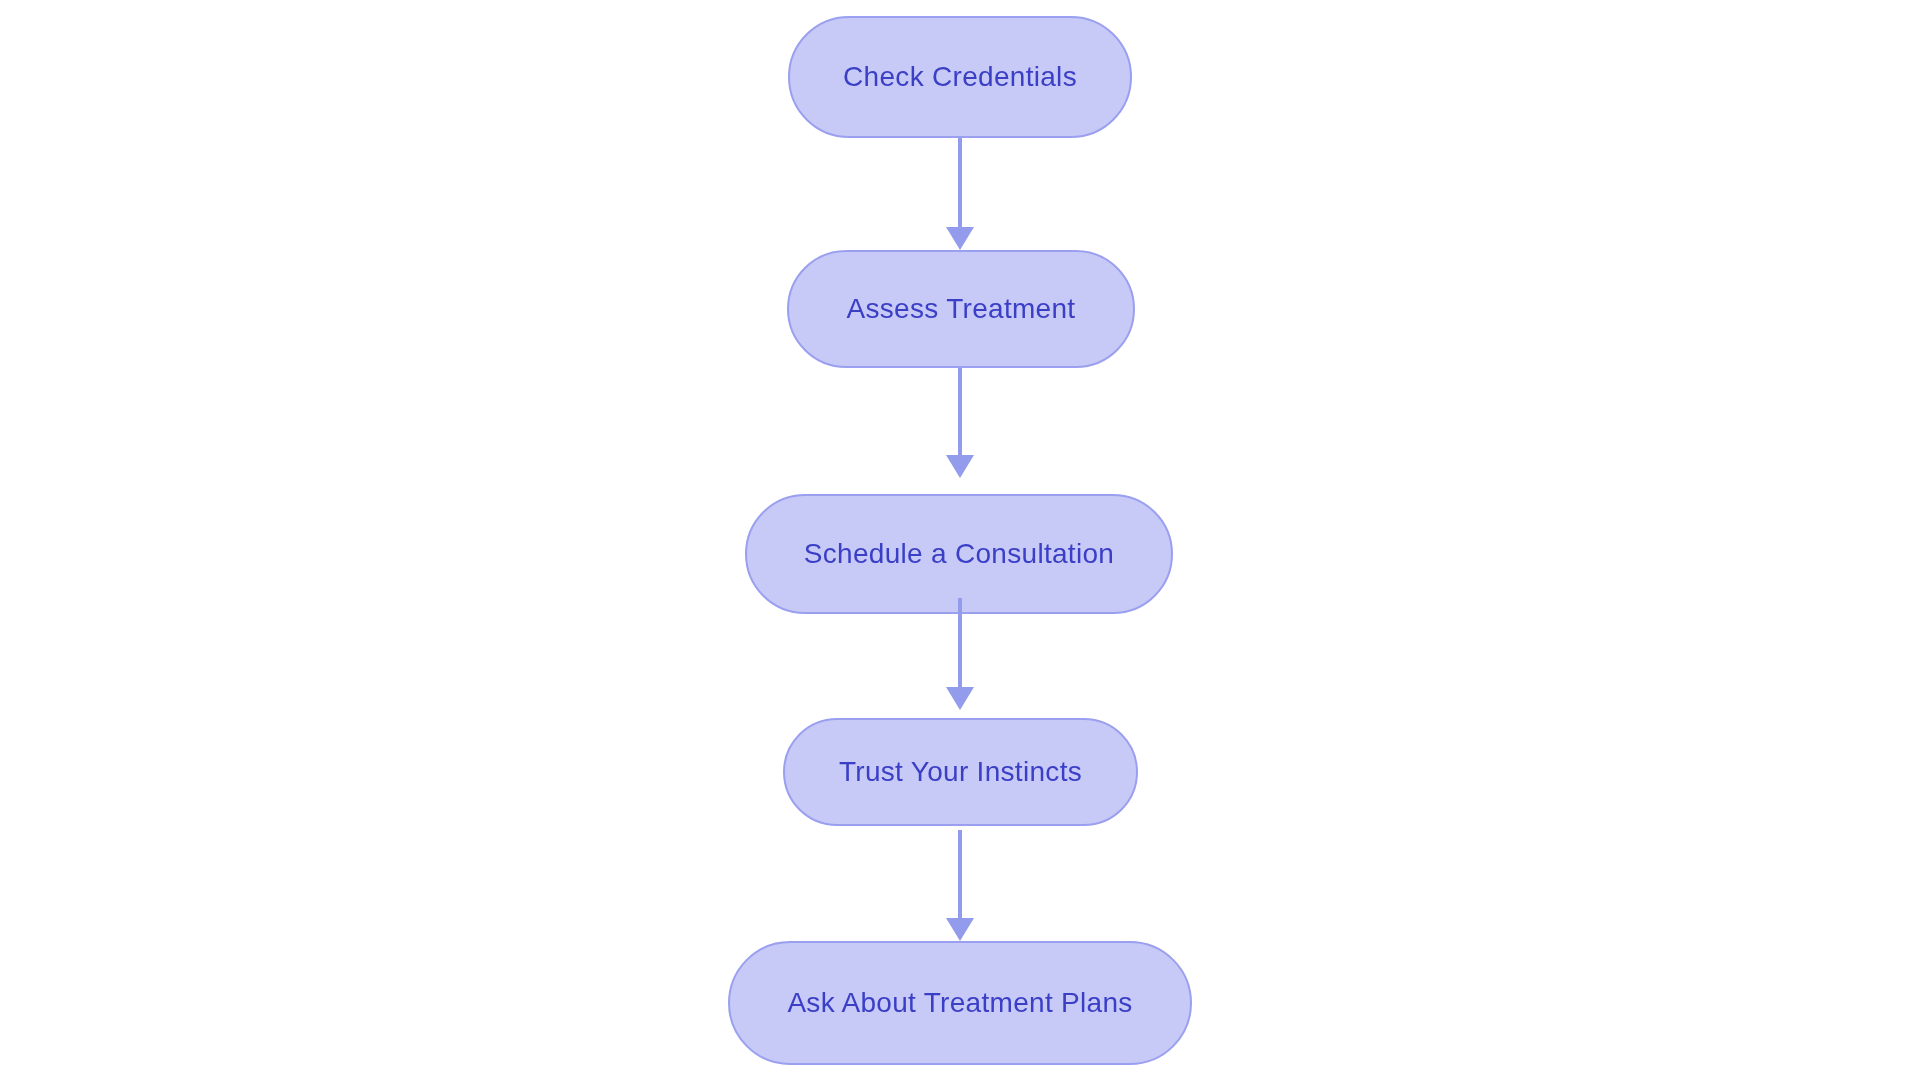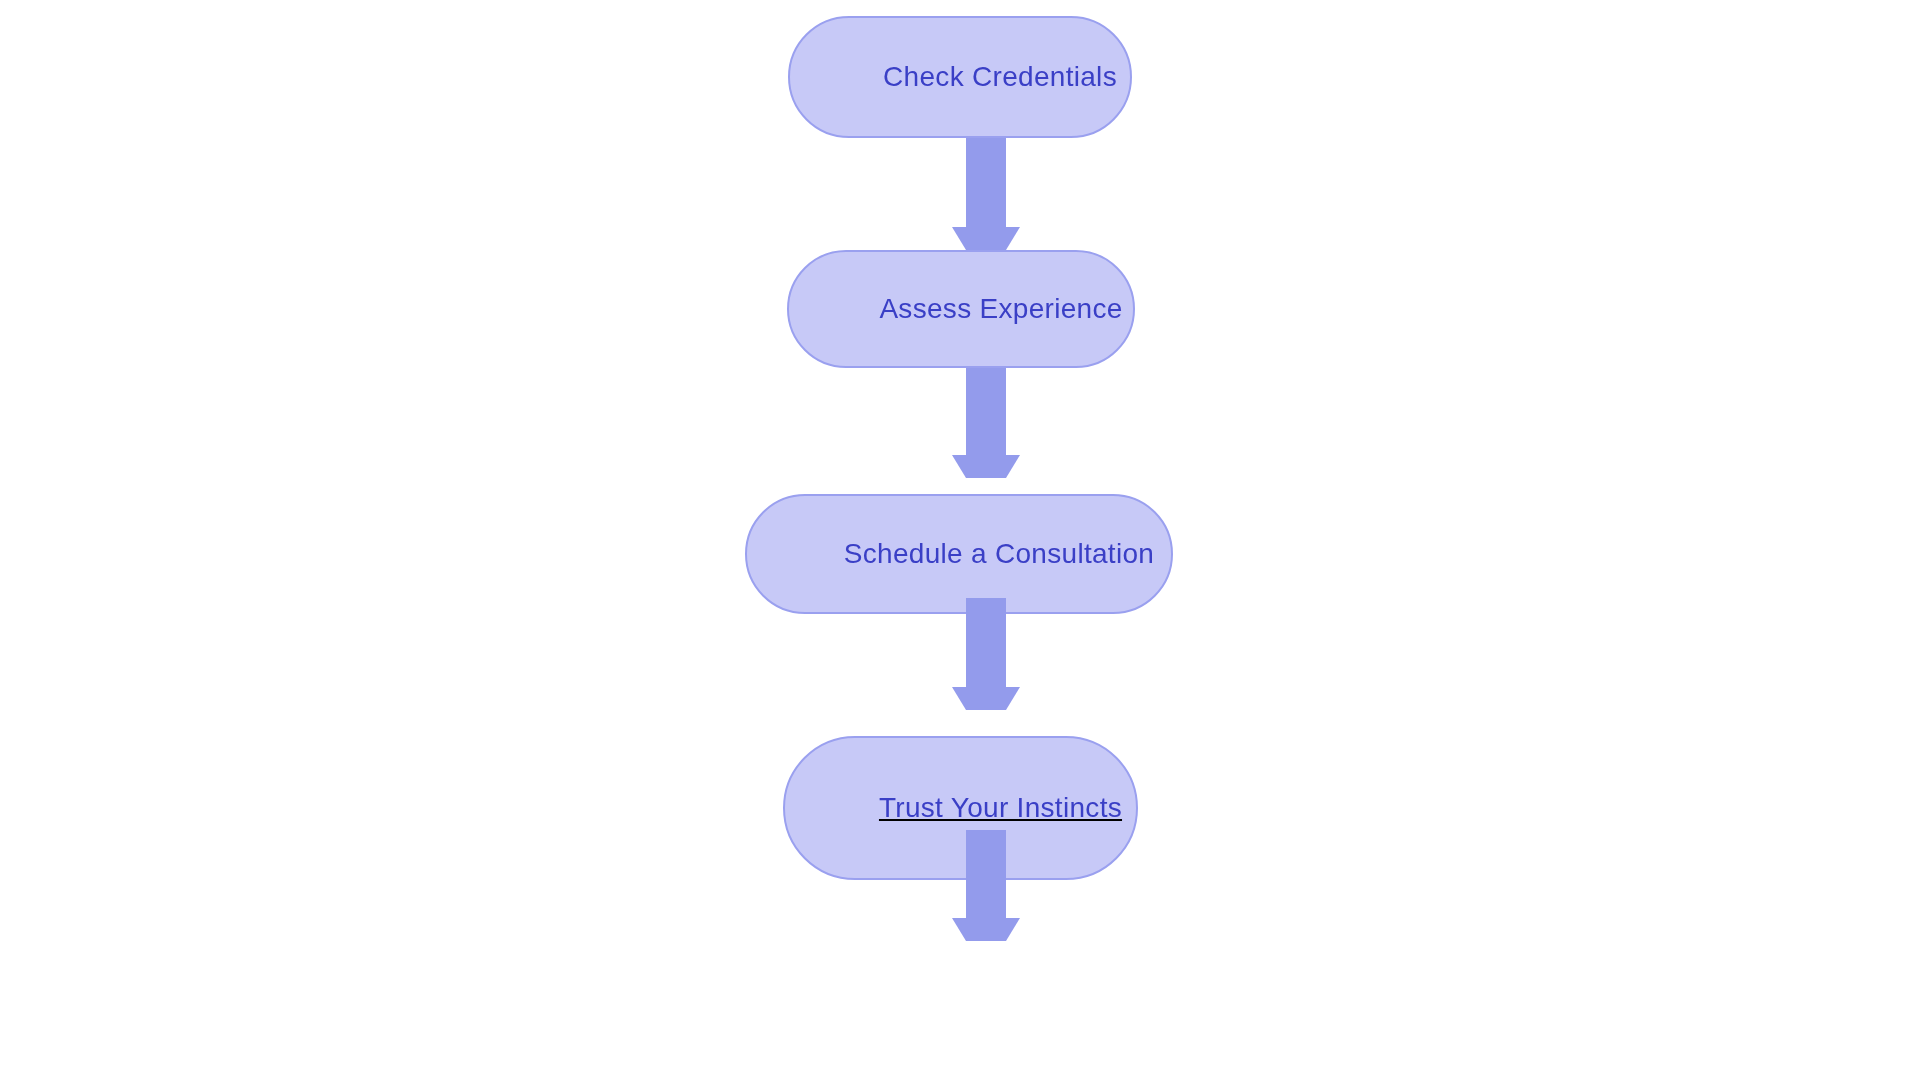--- a/index.html
+++ b/index.html
@@ -2,21 +2,21 @@
 <html style="--node-fill: #c7c9f7; --node-border: #9aa0ef; --node-text: #3a3fc6; --arrow: #939bec; --bg: #ffffff;"><head>
 <meta charset="utf-8">
 <style>
   :root {
     --bg: #ffffff;
     --node-fill: #c7c9f7;
     --node-border: #9aa0ef;
     --node-text: #3a3fc6;
     --arrow: #939bec;
   }
-  * { box-sizing: border-box; padding-left: 40px; }
+  * { box-sizing: border-box; }
   html, body { margin: 0; padding: 0; }
   body {
     width: 1920px;
     height: 1083px;
     background: var(--bg);
     font-family: "Liberation Sans", "DejaVu Sans", sans-serif;
     overflow: hidden;
   }
   .canvas {
     position: relative;
@@ -67,40 +67,43 @@
   <div class="node" style="left:788px; top:16px; width:344px; height:122px;">
     <span class="node-label">Check Credentials</span>
   </div>
 
   <div class="arrow" style="left:946px; top:138px; height:112px;">
     <span class="arrow-line"></span>
     <span class="arrow-head"></span>
   </div>
 
   <div class="node" style="left:787px; top:250px; width:348px; height:118px;">
-    <span class="node-label">Assess Experience</span>
+    <span class="node-label">Assess Treatment</span>
   </div>
 
   <div class="arrow" style="left:946px; top:368px; height:110px;">
     <span class="arrow-line"></span>
     <span class="arrow-head"></span>
   </div>
 
   <div class="node" style="left:745px; top:478px; width:428px; height:120px;margin-top:16px;">
     <span class="node-label">Schedule a Consultation</span>
   </div>
 
   <div class="arrow" style="left:946px; top:598px; height:112px;">
     <span class="arrow-line"></span>
     <span class="arrow-head"></span>
   </div>
 
-  <div class="node" style="left:783px; top:736px; width:355px; height:144px;text-decoration:underline;">
+  <div class="node" style="left:783px; top:718px; width:355px; height:108px;">
     <span class="node-label">Trust Your Instincts</span>
   </div>
 
   <div class="arrow" style="left:946px; top:830px; height:111px;">
     <span class="arrow-line"></span>
     <span class="arrow-head"></span>
   </div>
 
+  <div class="node" style="left:728px; top:941px; width:464px; height:124px;">
+    <span class="node-label">Ask About Treatment Plans</span>
+  </div>
 
 </div>
 
 </body></html>

